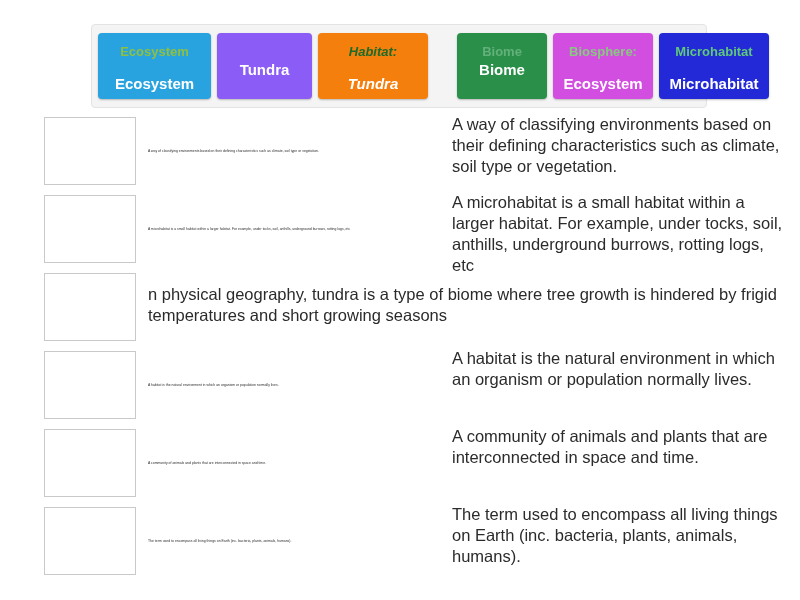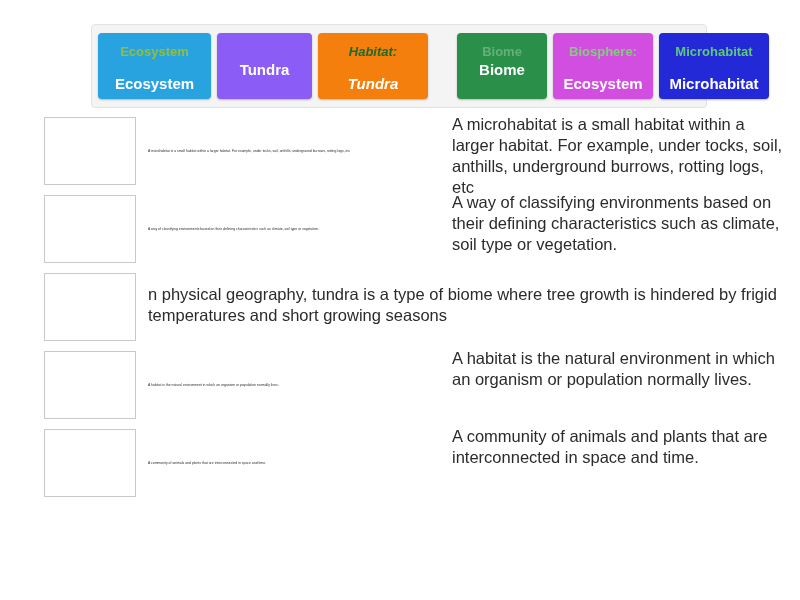--- a/index.html
+++ b/index.html
@@ -149,35 +149,40 @@
     </div>
     <div class="tile w-microhabitat" style="background: rgb(35, 41, 214); padding-left: 36px;">
       <div class="tile-ghost" style="color: rgb(95, 201, 122);">Microhabitat</div>
       <div class="tile-label">Microhabitat</div>
     </div>
   </div>
 
 <div id="rows">
     <div class="row">
       <div class="dropzone"></div>
-      <div class="mini-text">A microhabitat is a small habitat within a larger habitat. For example, under tocks, soil, anthills, underground burrows, rotting logs, etc</div>
-      <div class="big-text">A microhabitat is a small habitat within a larger habitat. For example, under tocks, soil, anthills, underground burrows, rotting logs, etc</div>
+      <div class="mini-text">A way of classifying environments based on their defining characteristics such as climate, soil type or vegetation.</div>
+      <div class="big-text">A way of classifying environments based on their defining characteristics such as climate, soil type or vegetation.</div>
     </div>
     <div class="row">
       <div class="dropzone"></div>
-      <div class="mini-text">A way of classifying environments based on their defining characteristics such as climate, soil type or vegetation.</div>
-      <div class="big-text">A way of classifying environments based on their defining characteristics such as climate, soil type or vegetation.</div>
+      <div class="mini-text">A microhabitat is a small habitat within a larger habitat. For example, under tocks, soil, anthills, underground burrows, rotting logs, etc</div>
+      <div class="big-text">A microhabitat is a small habitat within a larger habitat. For example, under tocks, soil, anthills, underground burrows, rotting logs, etc</div>
     </div>
     <div class="row wide">
       <div class="dropzone"></div>
       <div class="big-text">n physical geography, tundra is a type of biome where tree growth is hindered by frigid temperatures and short growing seasons</div>
     </div>
     <div class="row">
       <div class="dropzone"></div>
       <div class="mini-text">A habitat is the natural environment in which an organism or population normally lives.</div>
       <div class="big-text">A habitat is the natural environment in which an organism or population normally lives.</div>
     </div>
     <div class="row">
       <div class="dropzone"></div>
       <div class="mini-text">A community of animals and plants that are interconnected in space and time.</div>
       <div class="big-text">A community of animals and plants that are interconnected in space and time.</div>
     </div>
+    <div class="row">
+      <div class="dropzone"></div>
+      <div class="mini-text">The term used to encompass all living things on Earth (inc. bacteria, plants, animals, humans).</div>
+      <div class="big-text">The term used to encompass all living things on Earth (inc. bacteria, plants, animals, humans).</div>
+    </div>
   </div>
 
 </body></html>

